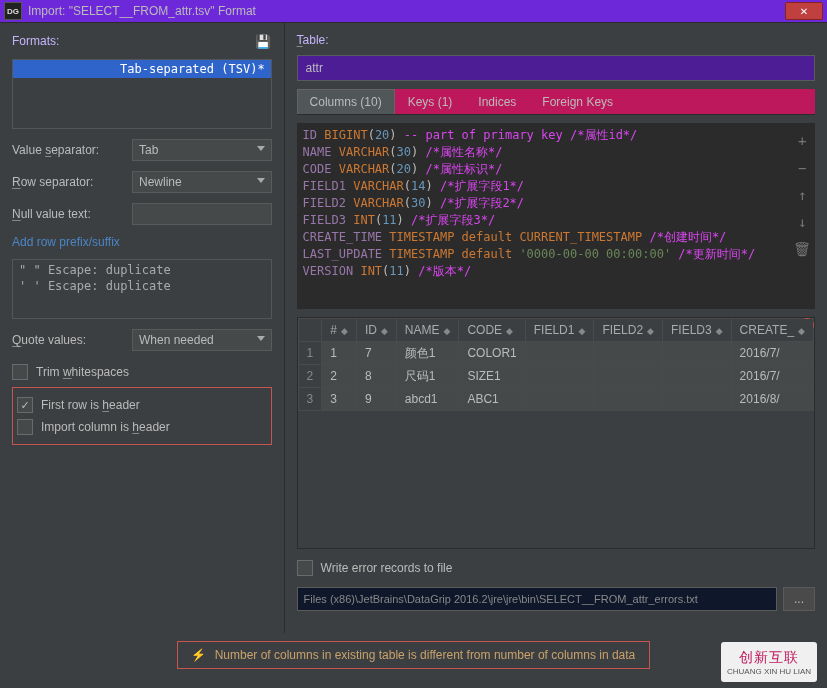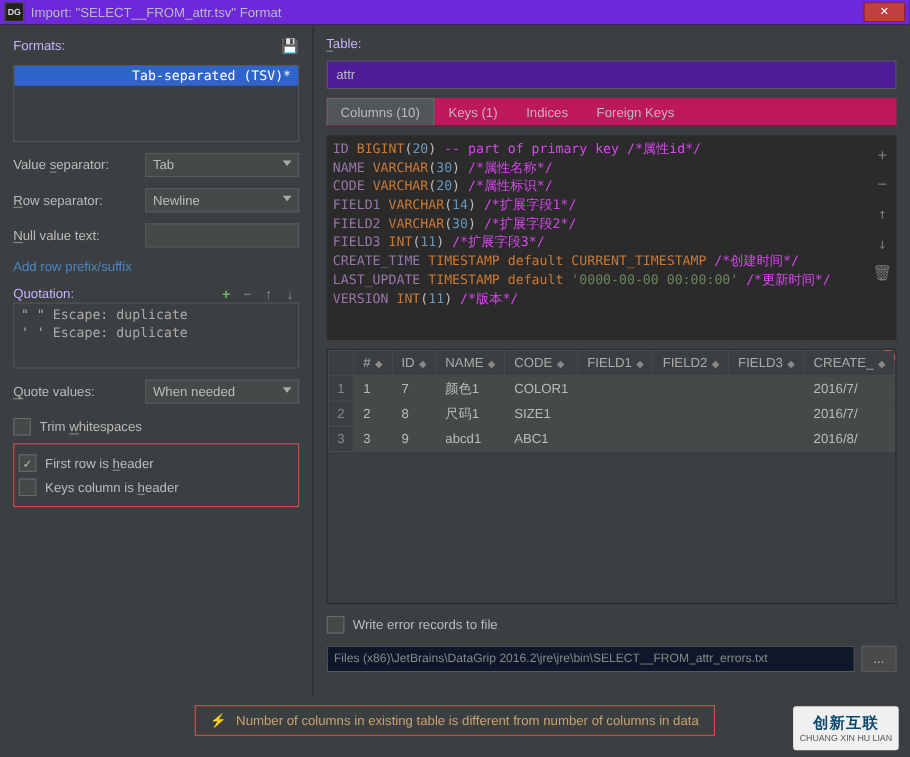--- a/index.html
+++ b/index.html
@@ -49,21 +49,21 @@
   .preview th { background:#3c3f41; font-weight:normal; color:#aaa; position:relative; }
   .preview .rownum { background:#3c3f41; color:#888; text-align:right; width:24px; }
   .preview .sort { color:#888; font-size:9px; padding-left:4px; }
   .err-badge { position:absolute; right:0; top:0; width:14px; height:14px; background:#c75450; border-radius:50%; color:#fff; font-size:10px; display:flex; align-items:center; justify-content:center; }
   .error-path-row { display:flex; gap:6px; }
   .error-path { flex:1; background:#0f172a; border:1px solid #5a5a5a; height:22px; padding:0 6px; color:#888; display:flex; align-items:center; font-size:11px; overflow:hidden; white-space:nowrap; }
   .browse-btn { width:30px; height:22px; border:1px solid #5a5a5a; background:#4a4a4a; color:#bbb; display:flex; align-items:center; justify-content:center; cursor:pointer; }
   .footer-warn { margin:8px auto; border:1px solid #c75450; padding:6px 14px; display:flex; align-items:center; gap:8px; color:#c9a26b; justify-content:center; width:fit-content; }
   .footer-warn .bolt { color:#e2a33a; }
   .logo-corner { position:absolute; right:10px; bottom:6px; width:96px; height:40px; background:#f0f0f0; color:#555; font-size:8px; display:flex; flex-direction:column; align-items:center; justify-content:center; border-radius:3px; }
-  .logo-corner .big { font-size:14px; color:#0c4a6e; letter-spacing:1px;font-weight:bold; }
+  .logo-corner .big { font-size:14px; color:#be185d; letter-spacing:1px; }
 </style>
 </head>
 <body>
 
 <div class="titlebar">
   <div class="app-icon">DG</div>
   <div class="title">Import: "SELECT__FROM_attr.tsv" Format</div>
   <div class="close">
       <span>✕</span>
     </div>
@@ -96,29 +96,20 @@
     </div>
     <div class="row">
       <label><span class="underline">N</span><span>ull value text:</span></label>
       <div class="input">
           <span></span>
         </div>
     </div>
     <div class="link">Add row prefix/suffix</div>
 
     <div>
-      <div class="quotation-head">
-        <span class="section-label">Quotation:</span>
-        <span>
-          <span class="ico-btn plus">+</span>
-          <span class="ico-btn">−</span>
-          <span class="ico-btn">↑</span>
-          <span class="ico-btn">↓</span>
-        </span>
-      </div>
       <div class="quotation-list">
         <div>"  "  Escape: duplicate</div>
         <div>'  '  Escape: duplicate</div>
       </div>
     </div>
 
     <div class="row">
       <label><span class="underline">Q</span><span>uote values:</span></label>
       <div class="select">
           <span>When needed</span>
@@ -131,21 +122,21 @@
         <span class="checkbox-off"></span>
         <span><span>Trim </span><span class="underline">w</span><span>hitespaces</span></span>
       </div>
       <div class="red-box">
         <div class="check-row">
           <span class="checkbox">✓</span>
           <span><span>First row is </span><span class="underline">h</span><span>eader</span></span>
         </div>
         <div class="check-row">
           <span class="checkbox-off"></span>
-          <span><span>Keys column is </span><span class="underline">h</span><span>eader</span></span>
+          <span><span>Import column is </span><span class="underline">h</span><span>eader</span></span>
         </div>
       </div>
     </div>
   </div>
 
   <div class="right">
     <div class="section-label"><span class="underline">T</span><span>able:</span></div>
     <div class="table-input">
         <span>attr</span>
       </div>

